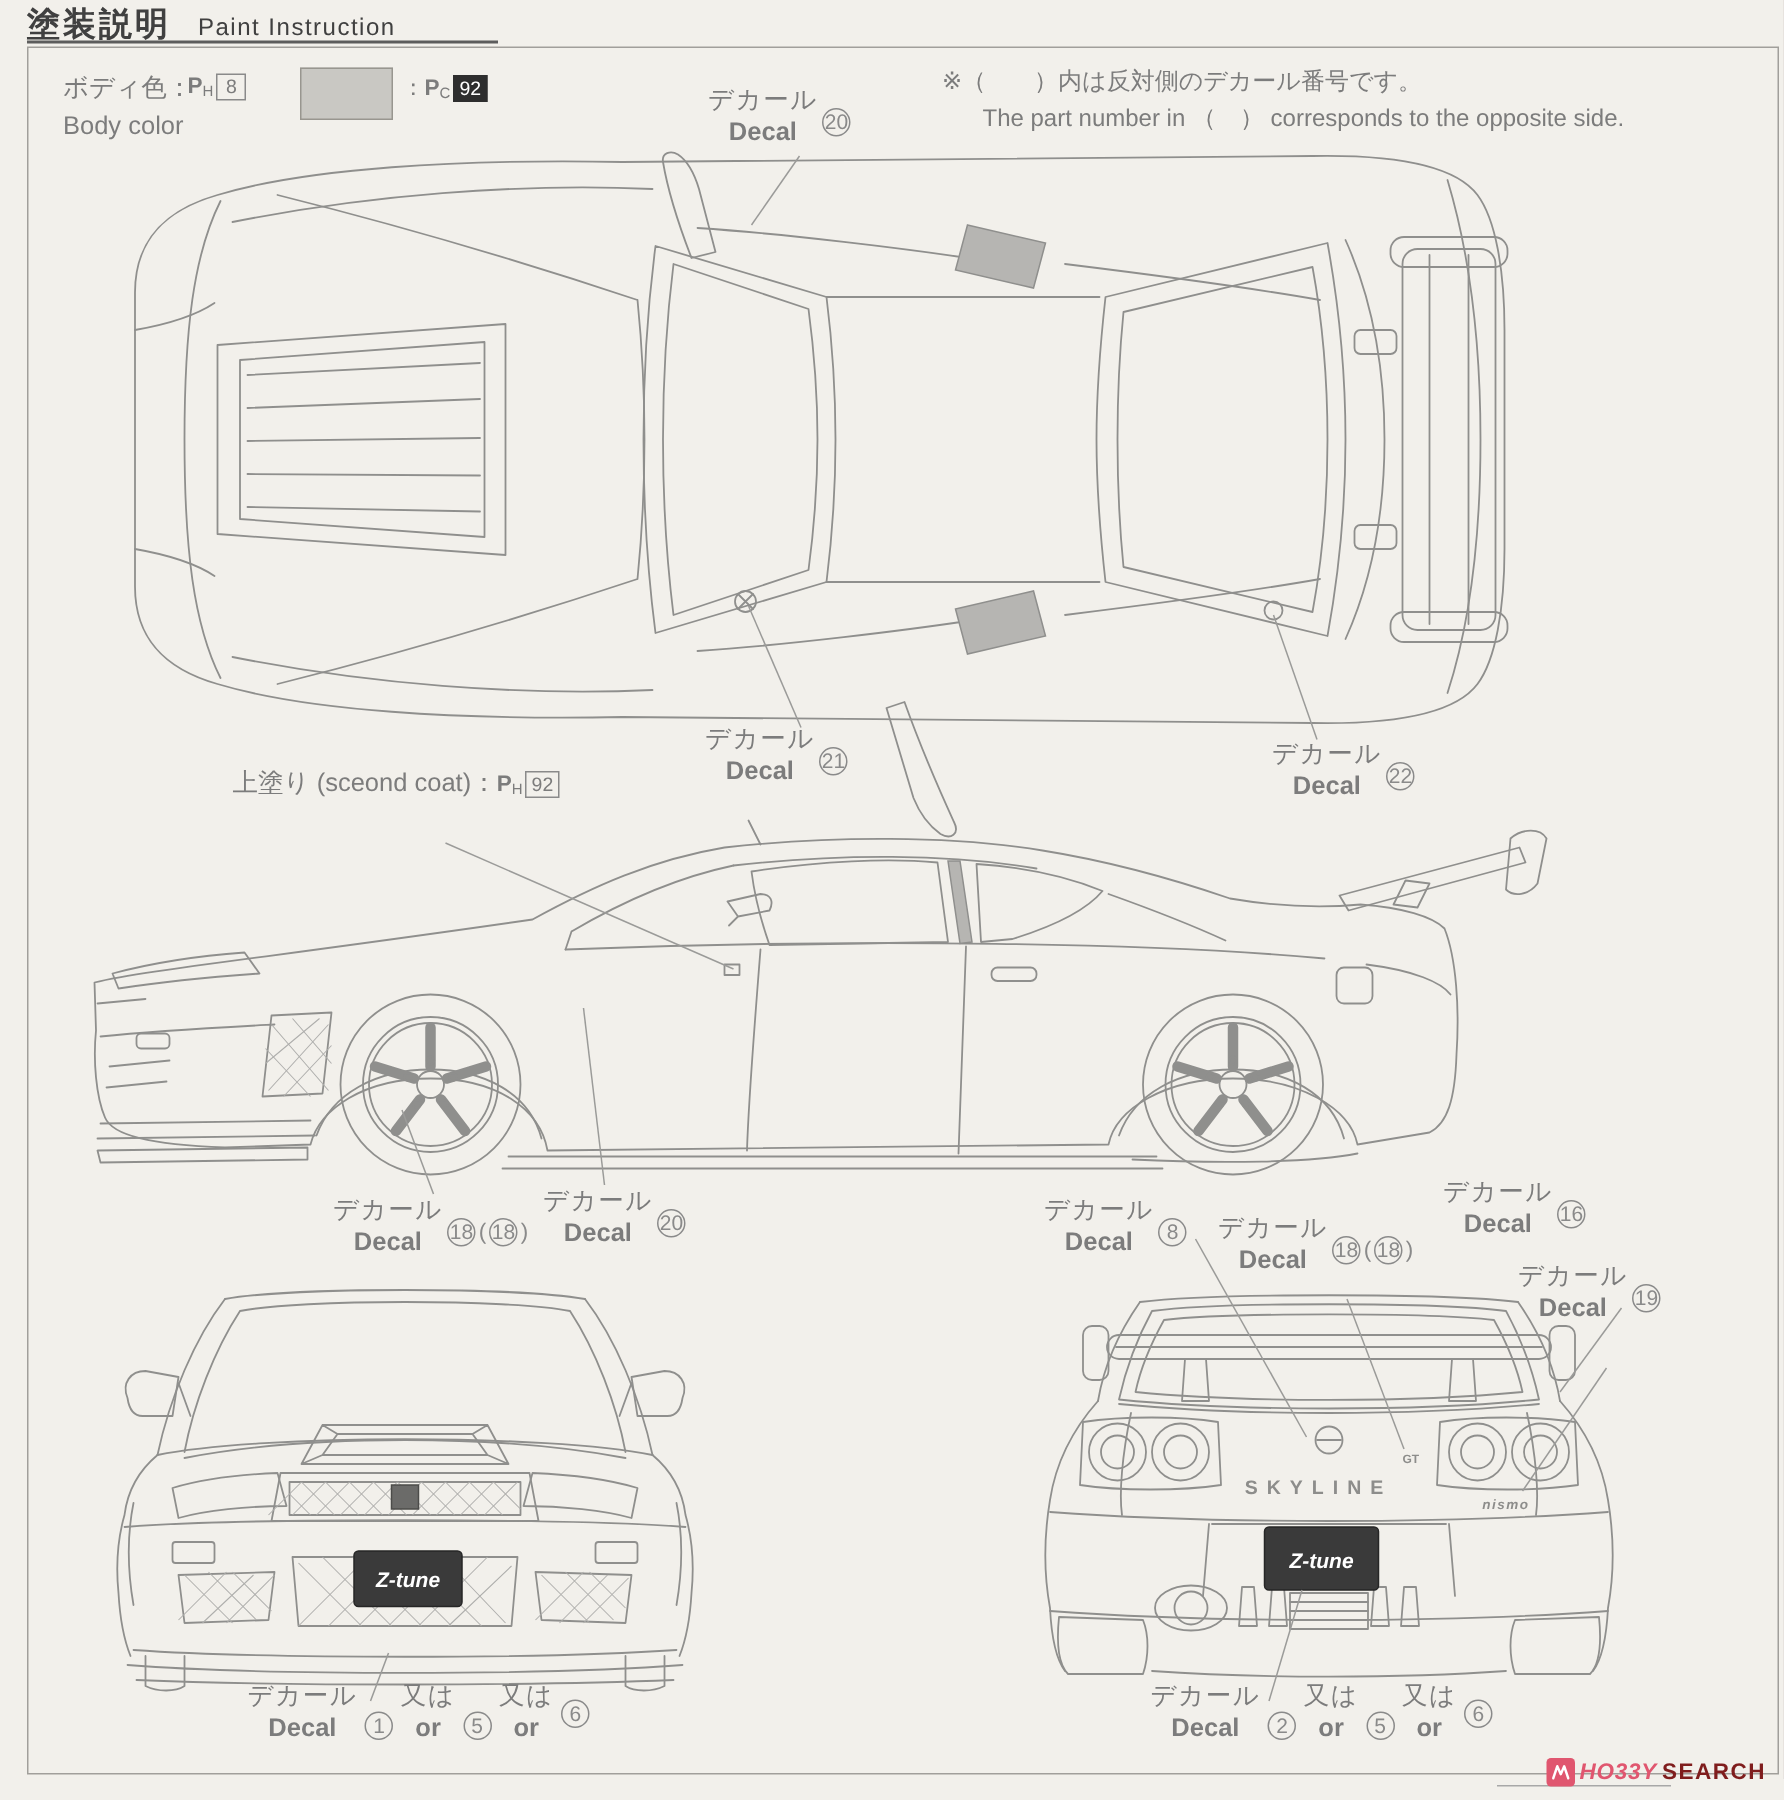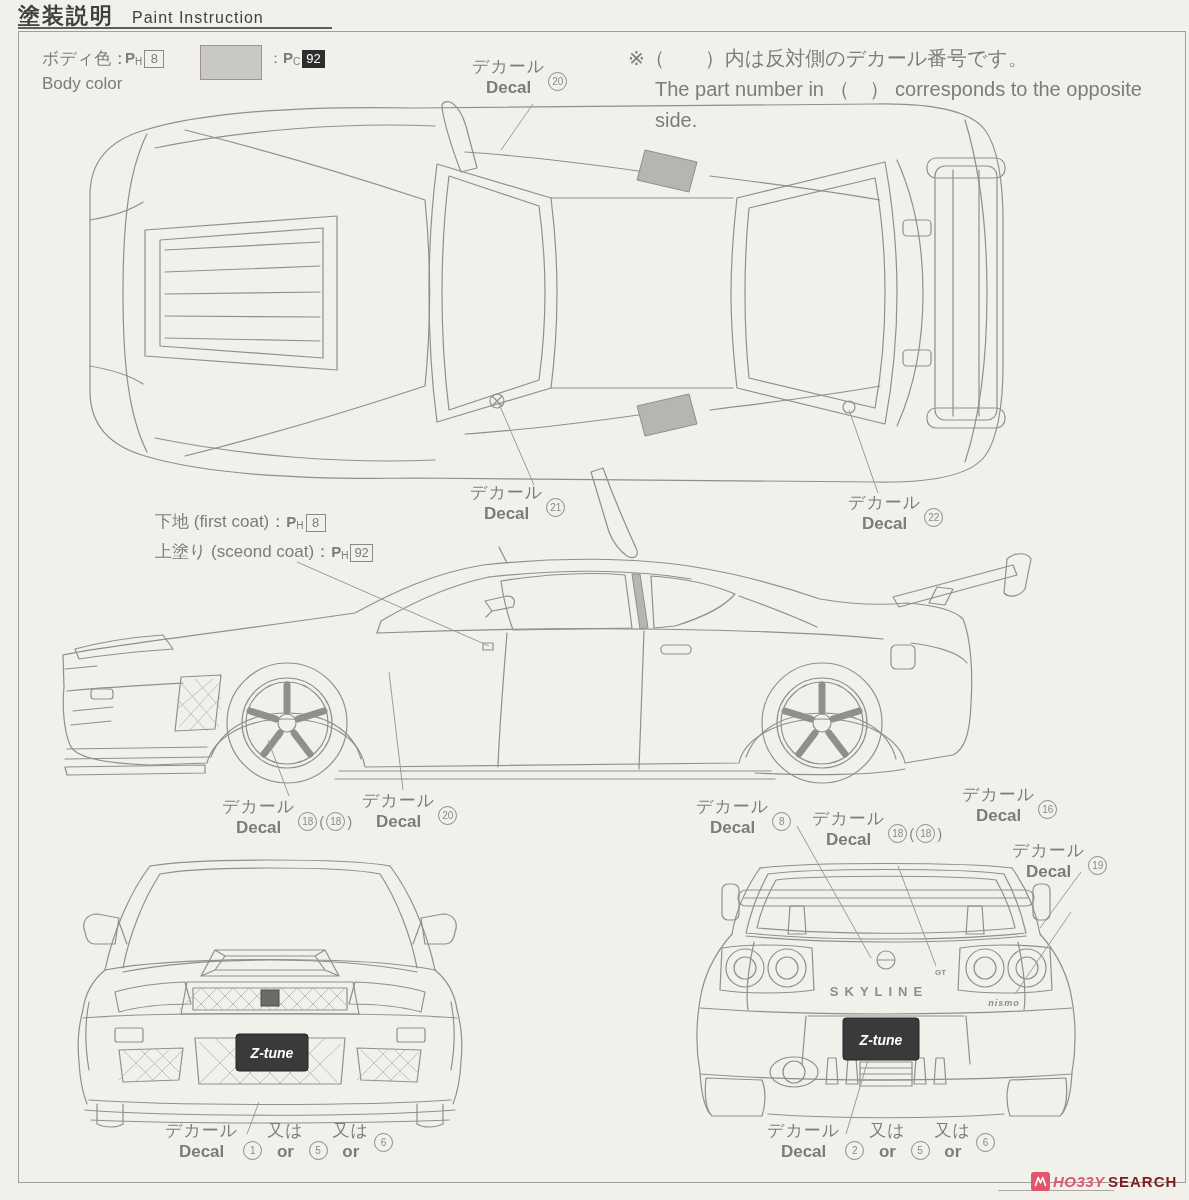--- a/index.html
+++ b/index.html
@@ -16,30 +16,30 @@
   .txt{color:#7c7c7c;}
   .pl{font-weight:700;font-size:15px;}
   .ps{font-size:10px;vertical-align:-2px;}
   .codebox{display:inline-block;border:1px solid #8a8a8a;min-width:12px;padding:0 3px;margin-left:2px;
            font-size:13px;line-height:16px;text-align:center;color:#7c7c7c;background:transparent;}
   .codebox.dark{background:#2e2e2e;border-color:#2e2e2e;color:#ffffff;}
   #legend-label{left:42px;top:47px;font-size:17px;line-height:1.45;}
   #legend-p1{left:125px;top:49px;font-size:15px;}
   #swatch{left:200px;top:45px;width:60px;height:33px;background:#c9c8c3;border:1px solid #98968f;}
   #legend-p2{left:268px;top:49px;font-size:15px;}
-  #note{left:628px;top:43px;font-size:20px;line-height:1.55;}
+  #note{left:628px;top:43px;font-size:16px;line-height:1.55;}
   #note .l2{padding-left:27px;}
   #coat-note{left:155px;top:507px;font-size:17px;line-height:1.75;}
   
   .callout{position:absolute;display:flex;align-items:center;gap:3px;color:#7c7c7c;}
   .ctext{text-align:center;line-height:1.25;}
   .jp{font-size:17px;letter-spacing:1px;}
   .en{font-size:17px;font-weight:bold;}
   .circ{display:inline-flex;align-items:center;justify-content:center;width:17px;height:17px;
-        border:1px solid #8a8a8a;border-radius:50%;font-size:10px;color:#8a8a8a;flex:0 0 auto;}
+        border:1px solid #8a8a8a;border-radius:50%;font-size:14px;color:#8a8a8a;flex:0 0 auto;}
   .callout > .circ, .callout .cnums{margin-top:8px;}
   .cnums{display:flex;align-items:center;gap:2px;}
   .paren{font-size:15px;color:#8a8a8a;}
   .bottomgrp .ctext{margin:0 2px;}
   .nudge-lo{margin-top:18px !important;}
   .nudge-hi{margin-top:2px !important;}
   
   svg{position:absolute;overflow:visible;}
   .ln{stroke:#8f8f8d;fill:none;stroke-width:1.2;stroke-linejoin:round;stroke-linecap:round;}
   .hatch{stroke:#aeaeac;fill:none;stroke-width:0.7;}
@@ -74,23 +74,20 @@
   <div class="abs txt" id="legend-p2">
     <span>：</span><span class="pl">P</span><span class="ps">C</span><span class="codebox dark">92</span>
   </div>
 
   <div class="abs txt" id="note">
     <div>※（　　）内は反対側のデカール番号です。</div>
     <div class="l2">The part number in （　） corresponds to the opposite side.</div>
   </div>
 
   <div class="abs txt" id="coat-note">
-    <div>
-      <span>下地 (first coat)：</span><span class="pl">P</span><span class="ps">H</span><span class="codebox">8</span>
-    </div>
     <div>
       <span>上塗り (sceond coat)：</span><span class="pl">P</span><span class="ps">H</span><span class="codebox">92</span>
     </div>
   </div>
 
   <svg style="left:85px;top:90px" width="927" height="470" viewBox="0 0 927 470">
     <g class="ln">
       <path d="M 5,105 C 5,70 25,50 60,40 C 120,22 220,16 330,18 L 790,14 C 845,13 885,20 900,40 C 912,56 918,90 918,130 L 918,276 C 918,316 912,350 900,366 C 885,386 845,393 790,392 L 330,388 C 220,390 120,384 60,366 C 25,356 5,336 5,301 Z"></path>
       <path d="M 62,44 C 44,80 38,130 38,203 C 38,276 44,326 62,362"></path>
       <path d="M 5,130 C 28,126 46,120 58,112 M 5,276 C 28,280 46,286 58,294"></path>

